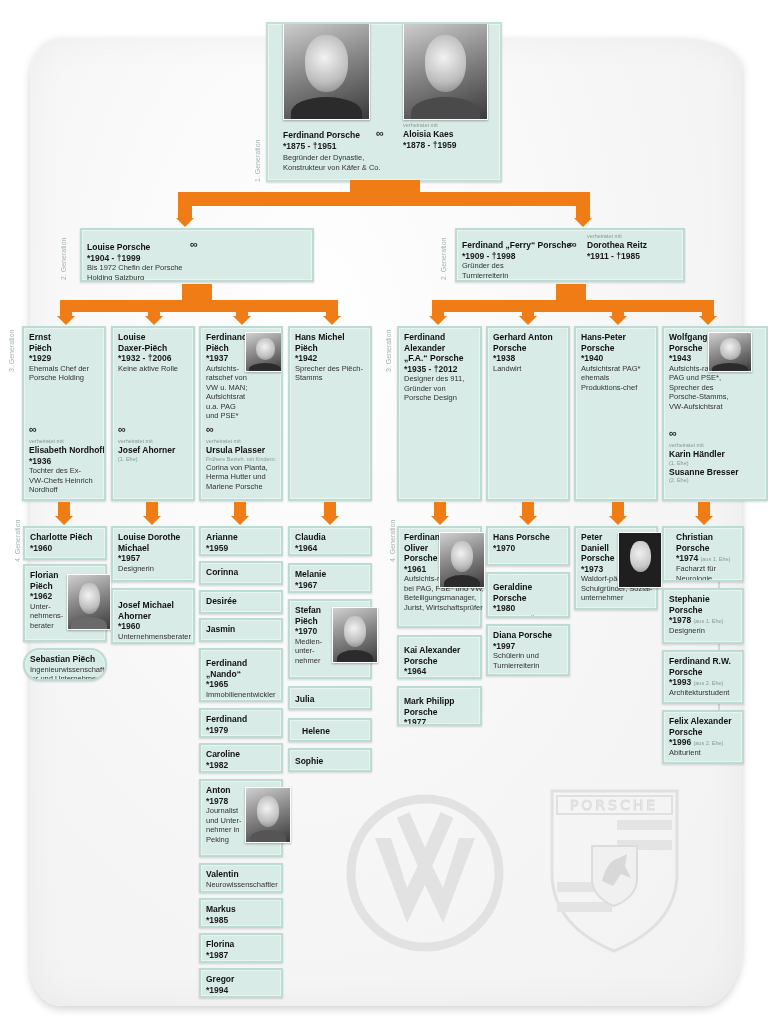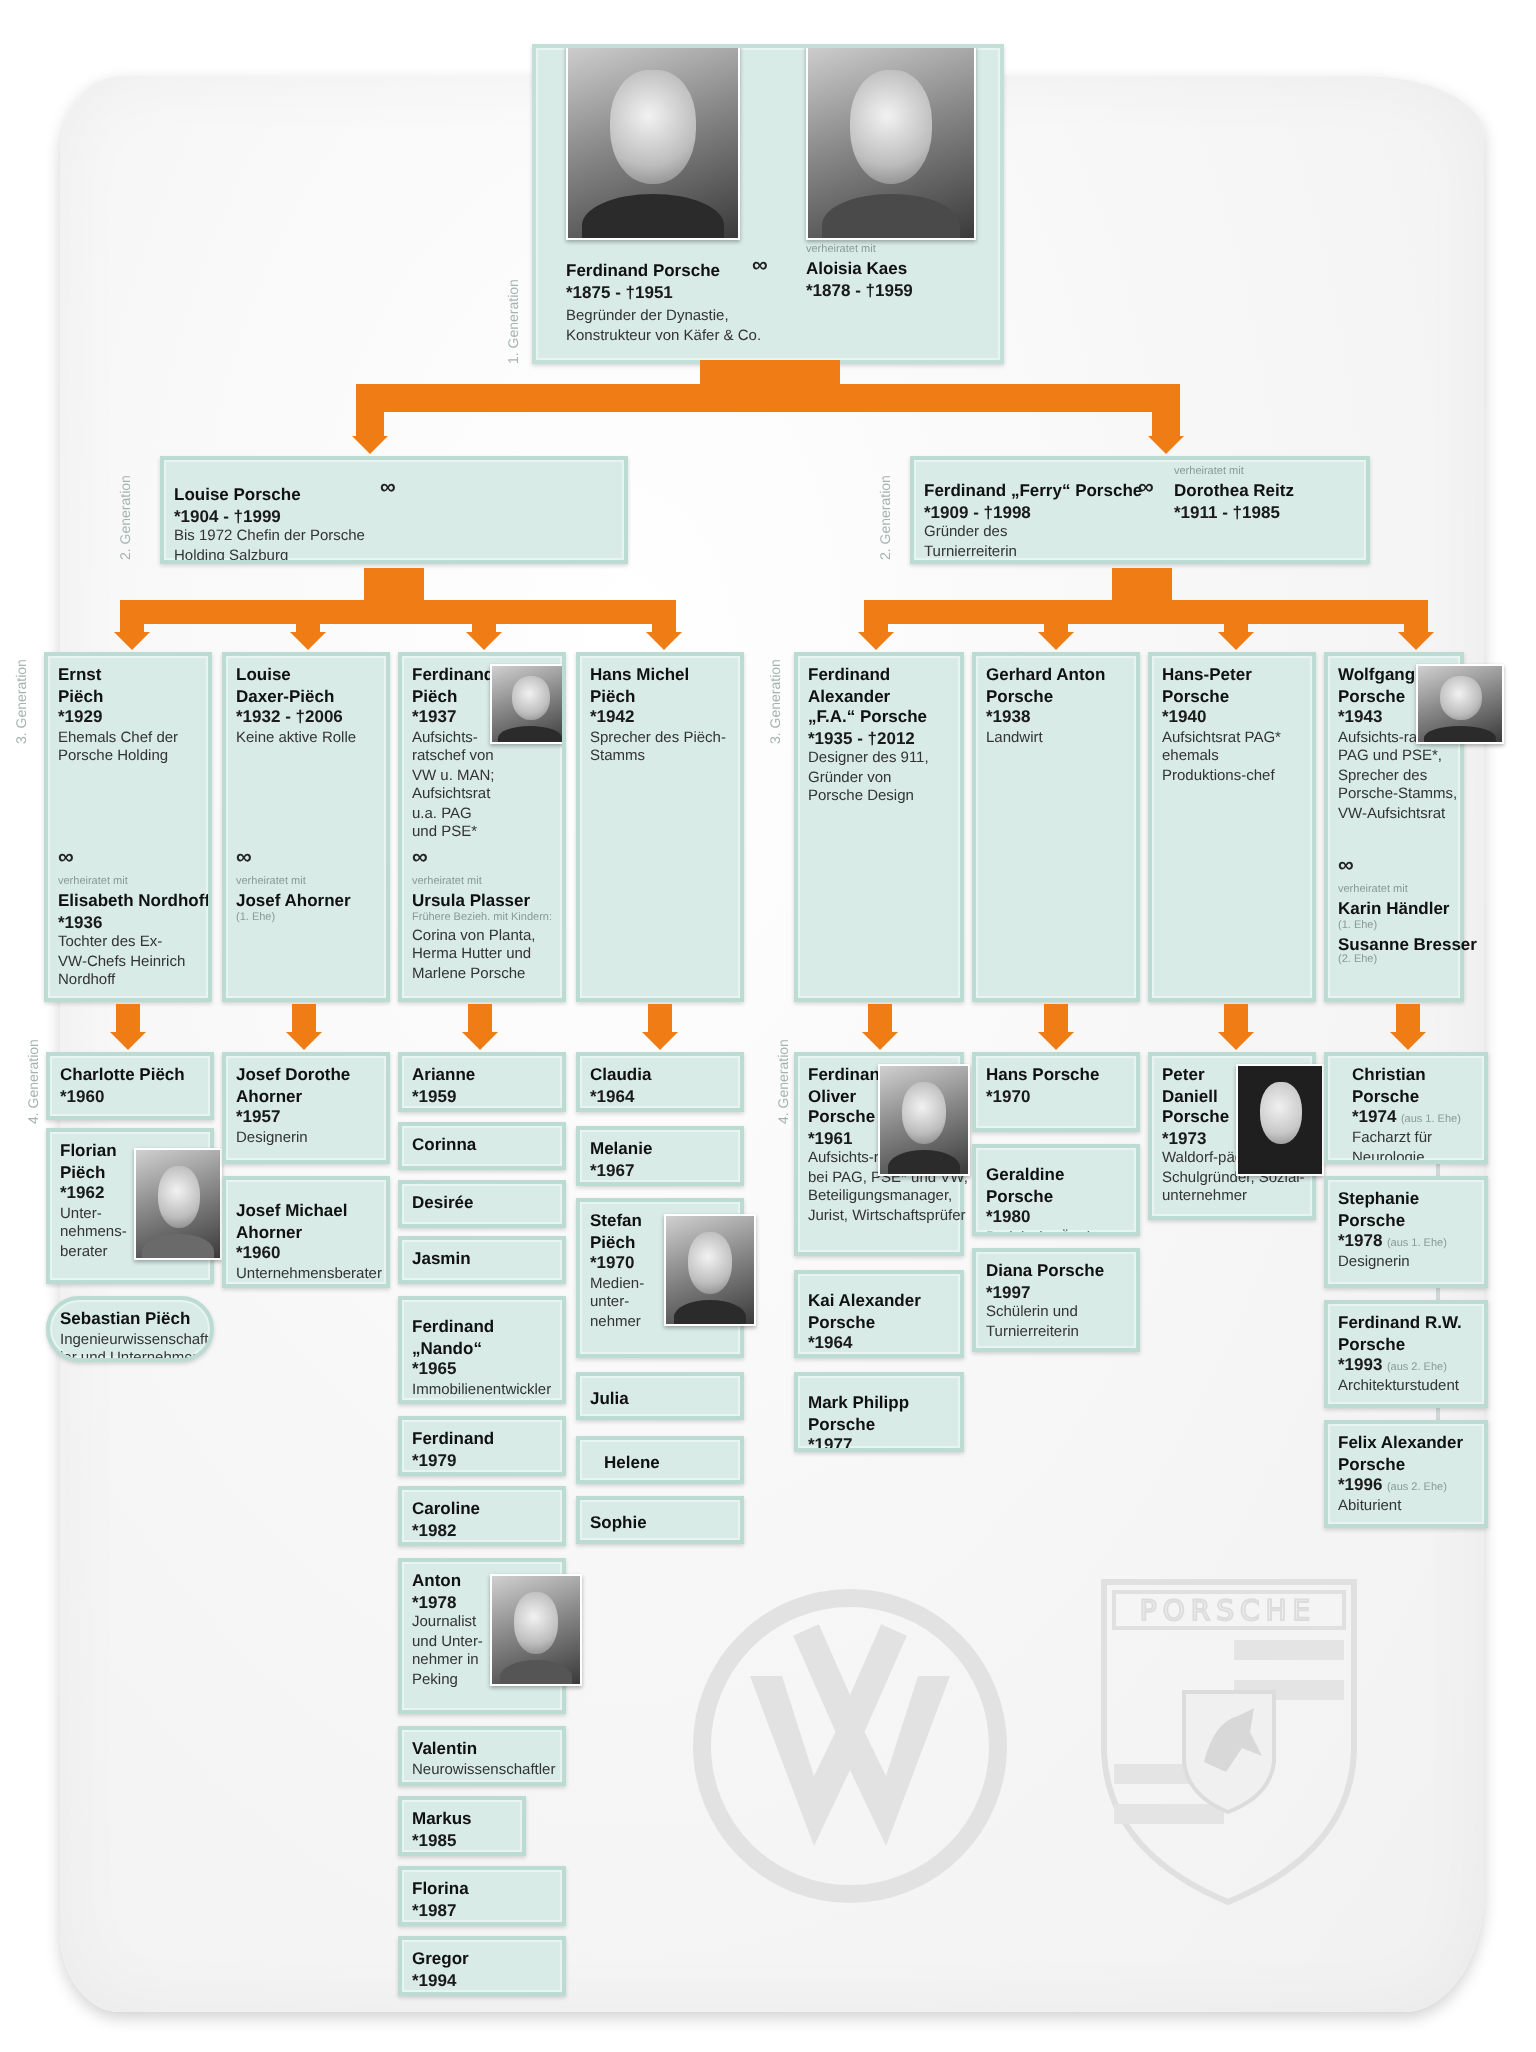--- a/index.html
+++ b/index.html
@@ -229,21 +229,21 @@
   <div class="ds">Landwirt</div>
 </div>
 
 <div class="box" style="left:574px;top:326px;width:84px;height:175px;">
   <div class="nm">Hans-Peter</div>
   <div class="nm">Porsche</div>
   <div class="yr">*1940</div>
   <div class="ds">Aufsichtsrat PAG* ehemals Produktions-chef</div>
 </div>
 
-<div class="box" style="left:662px;top:326px;width:70px;height:175px;overflow:visible;">
+<div class="box" style="left:662px;top:326px;width:106px;height:175px;overflow:visible;">
   <div class="photo" style="left:44px;top:4px;width:44px;height:40px;">
       <div class="head"></div>
       <div class="body"></div>
     </div>
   <div class="nm">Wolfgang</div>
   <div class="nm">Porsche</div>
   <div class="yr">*1943</div>
   <div class="ds" style="width:72px;">Aufsichts-ratschef PAG und PSE*, Sprecher des Porsche-Stamms, VW-Aufsichtsrat</div>
   <div style="position:absolute;left:5px;top:100px;width:76px;">
     <div class="marr">∞</div>
@@ -287,21 +287,21 @@
   <div class="nm" style="width:40px;">Florian Piëch</div>
   <div class="yr">*1962</div>
   <div class="ds" style="width:34px;">Unter-nehmens-berater</div>
 </div>
 <div class="box" style="left:23px;top:648px;width:84px;height:33px;border-radius:19px;">
   <div class="nm">Sebastian Piëch</div>
   <div class="ds">Ingenieurwissenschaft-ler und Unternehmer</div>
 </div>
 
 <div class="box" style="left:111px;top:526px;width:84px;height:56px;">
-  <div class="nm" style="width:70px;">Josef Dorothe Ahorner</div>
+  <div class="nm" style="width:70px;">Louise Dorothe Michael</div>
   <div class="yr">*1957</div>
   <div class="ds">Designerin</div>
 </div>
 <div class="box" style="left:111px;top:588px;width:84px;height:56px;">
   <div class="nm" style="width:60px;margin-top:6px;">Josef Michael Ahorner</div>
   <div class="yr">*1960</div>
   <div class="ds">Unternehmensberater</div>
 </div>
 
 <div class="box" style="left:199px;top:526px;width:84px;height:30px;">
@@ -336,21 +336,21 @@
       <div class="body" style="background:#555"></div>
     </div>
   <div class="nm">Anton</div>
   <div class="yr">*1978</div>
   <div class="ds" style="width:40px;">Journalist und Unter-nehmer in Peking</div>
 </div>
 <div class="box" style="left:199px;top:863px;width:84px;height:30px;">
   <div class="nm">Valentin</div>
   <div class="ds">Neurowissenschaftler</div>
 </div>
-<div class="box" style="left:199px;top:898px;width:64px;height:30px;">
+<div class="box" style="left:199px;top:898px;width:84px;height:30px;">
   <div class="nm">Markus</div>
   <div class="yr">*1985</div>
 </div>
 <div class="box" style="left:199px;top:933px;width:84px;height:30px;">
   <div class="nm">Florina</div>
   <div class="yr">*1987</div>
 </div>
 <div class="box" style="left:199px;top:968px;width:84px;height:30px;">
   <div class="nm">Gregor</div>
   <div class="yr">*1994</div>

